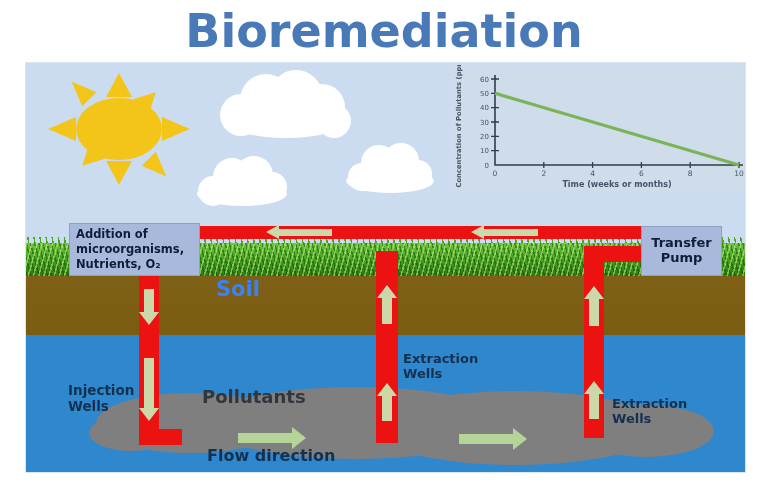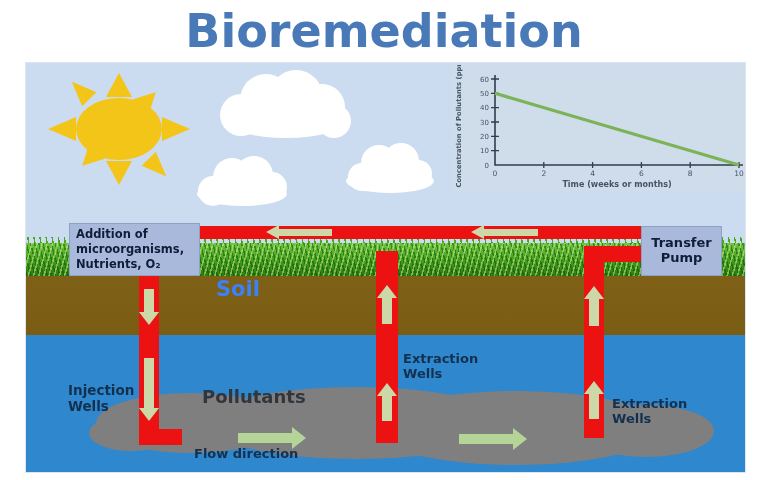--- a/index.html
+++ b/index.html
@@ -30,21 +30,21 @@
        line-height:1.3;padding:3px 6px;text-align:left;}
   #pump-box{left:615px;top:163px;width:81px;height:50px;font-size:13px;
        display:flex;align-items:center;justify-content:center;text-align:center;line-height:1.15;}
   .lbl{position:absolute;font-weight:bold;color:var(--label-navy,#14304f);
        white-space:pre-line;line-height:1.15;}
   #soil-label{left:190px;top:214px;font-size:21px;color:#3b82f6;}
   #water-table-label{left:170px;top:274px;font-size:16.5px;}
   #injection-label{left:42px;top:320px;font-size:13.5px;}
   #monitoring-label{left:377px;top:289px;font-size:13px;}
   #pollutants-label{left:176px;top:324px;font-size:18px;color:#31363c;}
-  #flow-label{left:168px;top:384px;font-size:13px;}
+  #flow-label{left:181px;top:384px;font-size:16px;}
   #extraction-label{left:586px;top:334px;font-size:13px;}
   .chart-svg{position:absolute;left:425px;top:2px;background:#cfdcea;}
   .chart-txt{fill:#46546a;font-family:"DejaVu Sans",sans-serif;}
   svg{display:block;}
 </style>
 </head>
 <body>
 
 <div class="page">
 

